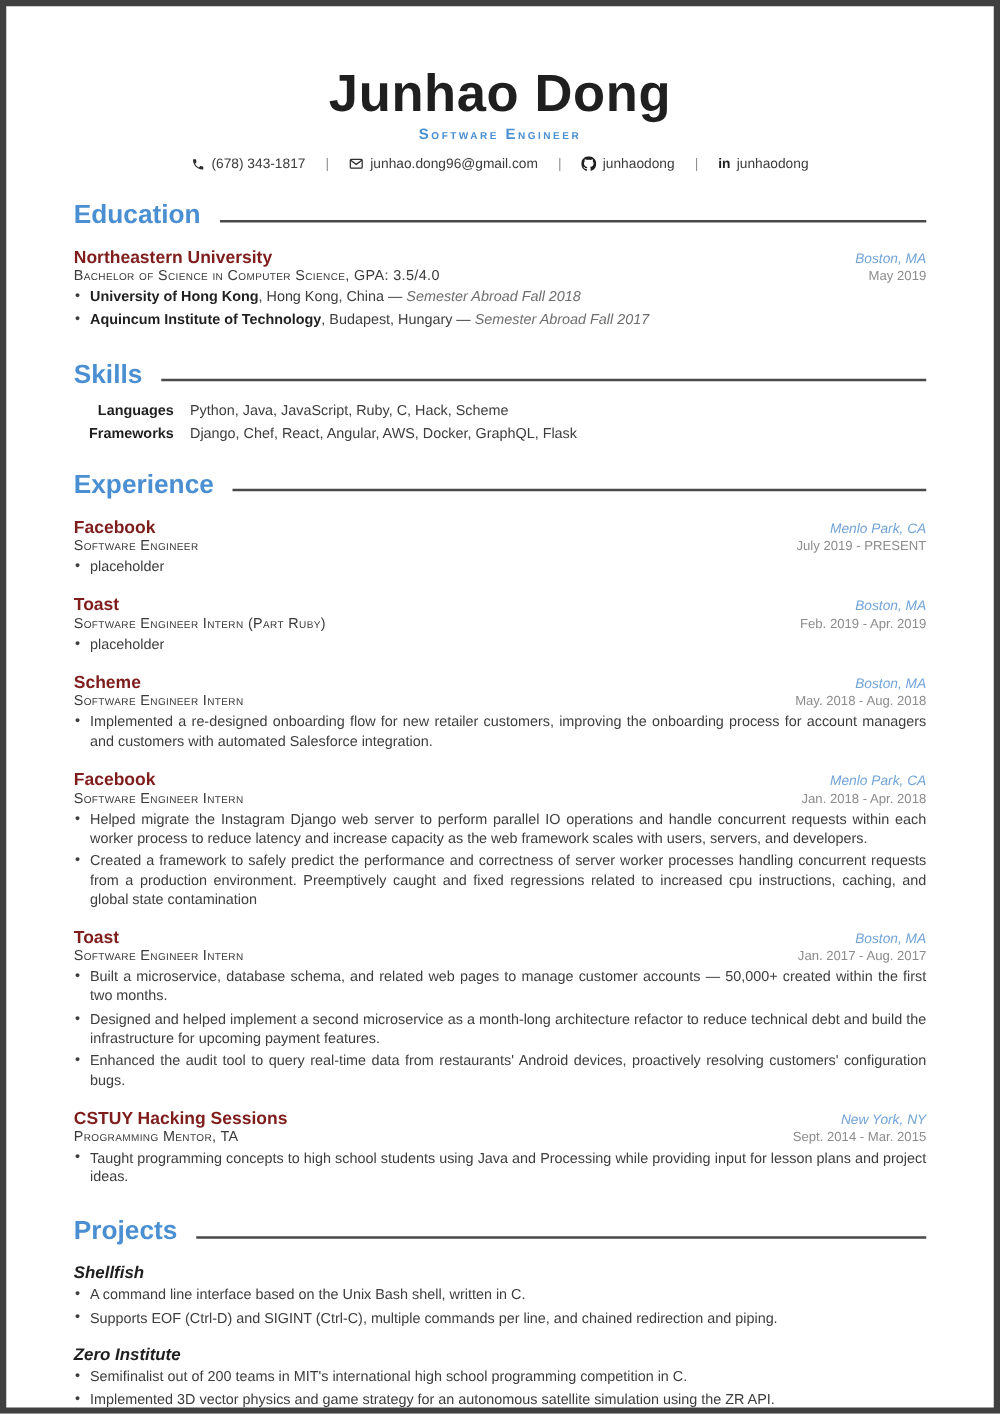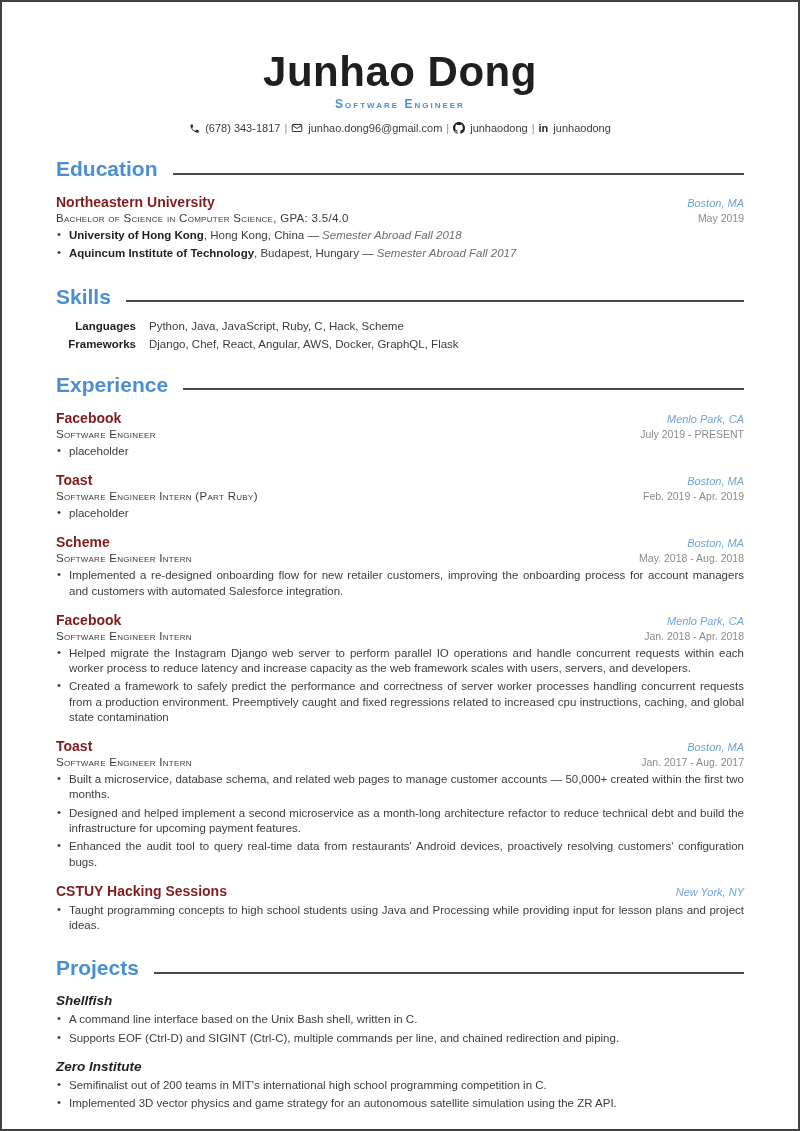--- a/index.html
+++ b/index.html
@@ -1,31 +1,31 @@
 <!DOCTYPE html>
 <html lang="en"><head>
 <meta charset="utf-8">
 <style>
   * { box-sizing: border-box; }
   html,body { margin:0; padding:0; background:#fff; }
   .page {
     width:800px; height:1131px; margin:0 auto; background:#fff;
-    border:2px solid #404040; overflow:hidden; position:relative;
+    border:5px solid #404040; overflow:hidden; position:relative;
     font-family:"Liberation Sans","DejaVu Sans",sans-serif; color:#3d3d3d;
   }
   
   .hdr { text-align:center; padding-top:48px; }
   .hdr h1 { margin:0; font-size:42px; line-height:1.05; font-weight:bold; color:#1f1f1f; letter-spacing:.5px; }
   .hdr .subtitle {
     margin-top:3px; color:#4a8fd1; font-size:12px; font-weight:bold;
     font-variant:small-caps; letter-spacing:2px;
   }
   .contact {
     margin-top:11px; display:flex; justify-content:center; align-items:center;
-    gap:4px; font-size:11px; color:#3c3c3c;
+    gap:16px; font-size:11px; color:#3c3c3c;
   }
   .citem { display:inline-flex; align-items:center; gap:5px; cursor:pointer; }
   .citem svg { display:block; }
   .li-glyph { font-weight:bold; font-size:11px; color:#1f1f1f; }
   .sep { color:#8f8f8f; }
   
   .content { padding:0 54px; }
   section { margin-top:23px; }
   .sec-head { display:flex; align-items:center; gap:15px; }
   .sec-head h2 { margin:0; font-size:21px; font-weight:bold; color:#4a8fd1; }
@@ -207,20 +207,24 @@
           <li>Designed and helped implement a second microservice as a month-long architecture refactor to reduce technical debt and build the infrastructure for upcoming payment features.</li>
           <li>Enhanced the audit tool to query real-time data from restaurants' Android devices, proactively resolving customers' configuration bugs.</li>
         </ul>
       </div>
 
       <div class="entry">
         <div class="erow">
           <span class="org">CSTUY Hacking Sessions</span>
           <span class="loc">New York, NY</span>
         </div>
+        <div class="erow">
+          <span class="role">Programming Mentor, TA</span>
+          <span class="date">Sept. 2014 - Mar. 2015</span>
+        </div>
         <ul class="bullets">
           <li>Taught programming concepts to high school students using Java and Processing while providing input for lesson plans and project ideas.</li>
         </ul>
       </div>
     </section>
 
     <section>
       <div class="sec-head">
         <h2>Projects</h2>
         <div class="rule"></div>

